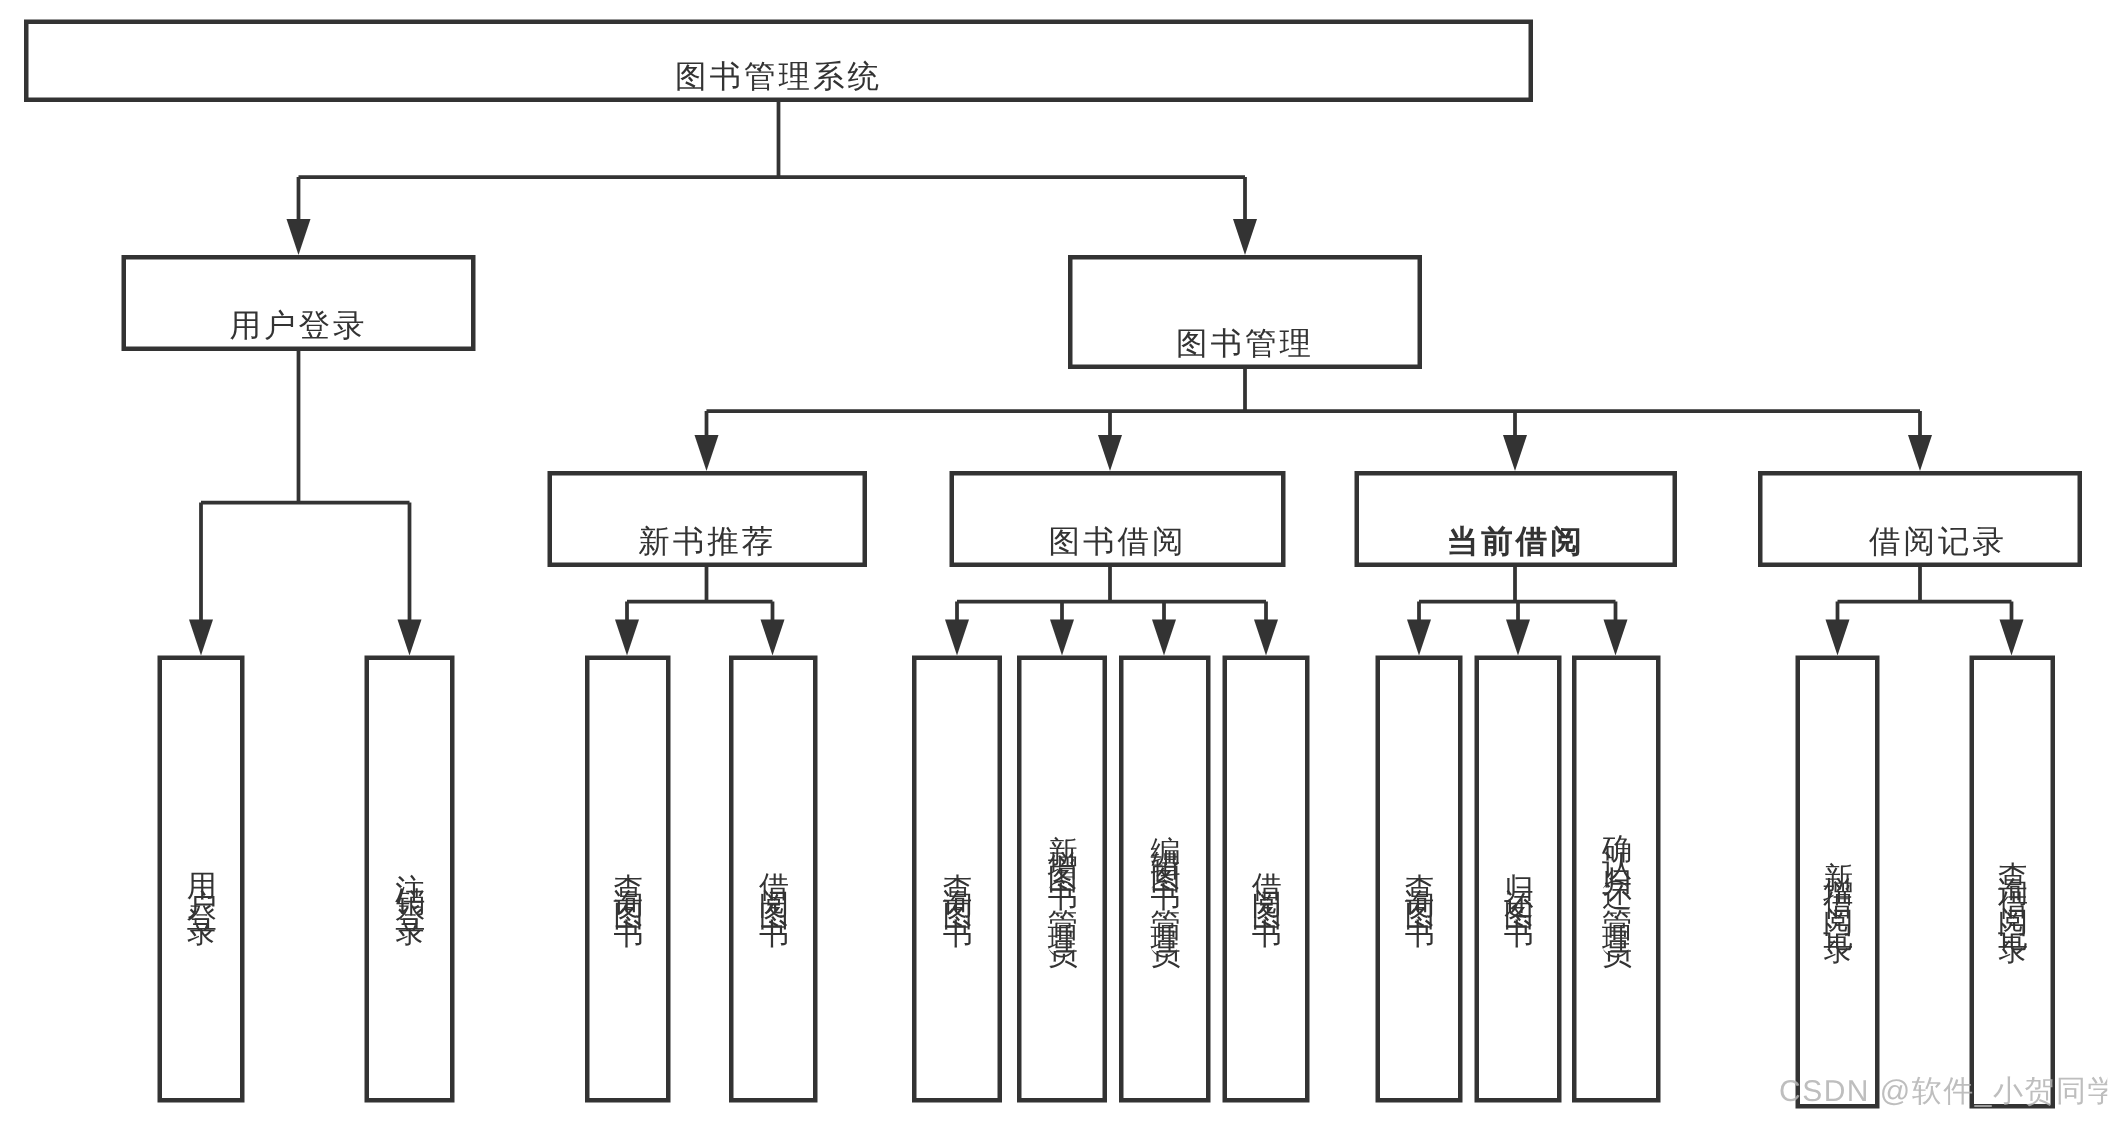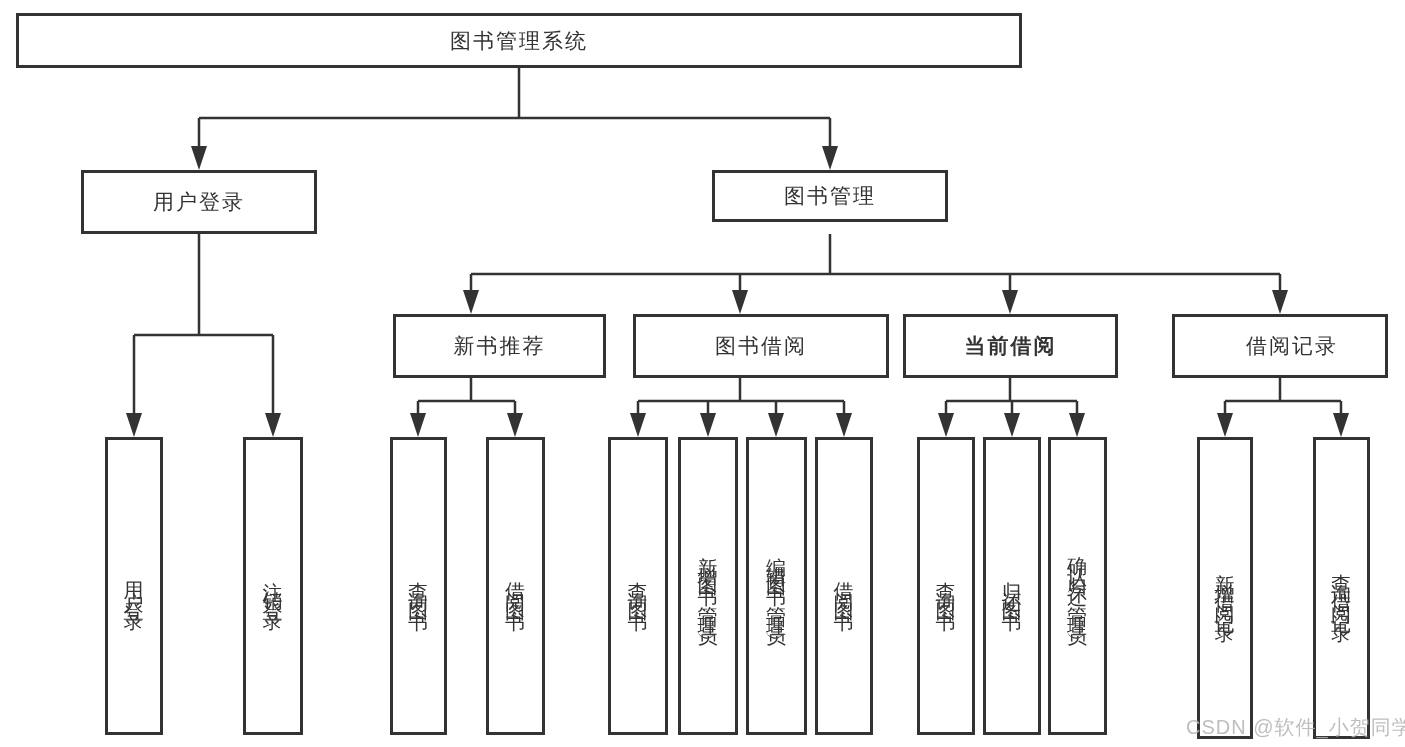--- a/index.html
+++ b/index.html
@@ -5,21 +5,21 @@
   html,body { margin:0; padding:0; background:#ffffff; }
   .canvas {
     position:relative; width:1405px; height:747px; background:#ffffff;
     font-family:"Liberation Sans", sans-serif; overflow:hidden;
   }
   .connectors { position:absolute; left:0; top:0; width:1405px; height:747px; }
   .conn { fill:none; stroke:#333333; stroke-width:2.5px; }
   .heads polygon { fill:#333333; stroke:none; }
   .hbox {
     position:absolute; box-sizing:border-box; border:3px solid #333333;
-    background:#ffffff; display:flex; align-items:center; justify-content:center;
+    background:#ffffff; display:flex; align-items:flex-end; justify-content:center;
     color:#333333; font-size:21px; letter-spacing:2px; white-space:nowrap;
   }
   .vbox {
     position:absolute; top:437px; height:298px; box-sizing:border-box;
     border:3px solid #333333; background:#ffffff;
     display:flex; align-items:center; justify-content:center; color:#333333;
   }
   .vbox.tall { height:302px; }
   .vbox .vlabel {
     writing-mode:vertical-rl; text-orientation:mixed;
@@ -66,28 +66,28 @@
     </g>
   </svg>
 
   <div class="hbox" style="left:16px; top:13px; width:1006px; height:55px;">
     <span>图书管理系统</span>
   </div>
 
   <div class="hbox" style="left:81px; top:170px; width:236px; height:64px;">
     <span>用户登录</span>
   </div>
-  <div class="hbox" style="left:712px; top:170px; width:236px; height:52px;">
+  <div class="hbox" style="left:712px; top:170px; width:236px; height:76px;">
     <span>图书管理</span>
   </div>
 
-  <div class="hbox" style="left:365px; top:314px; width:213px; height:64px;margin-left:28px;">
+  <div class="hbox" style="left:365px; top:314px; width:213px; height:64px;">
     <span>新书推荐</span>
   </div>
-  <div class="hbox" style="left:633px; top:314px; width:256px; height:64px;">
+  <div class="hbox" style="left:633px; top:314px; width:224px; height:64px;">
     <span>图书借阅</span>
   </div>
   <div class="hbox" style="left:903px; top:314px; width:215px; height:64px;font-weight:bold;">
     <span>当前借阅</span>
   </div>
   <div class="hbox" style="left:1172px; top:314px; width:216px; height:64px;padding-left:24px;">
     <span>借阅记录</span>
   </div>
 
   <div class="vbox" style="left:105px; width:58px;">

